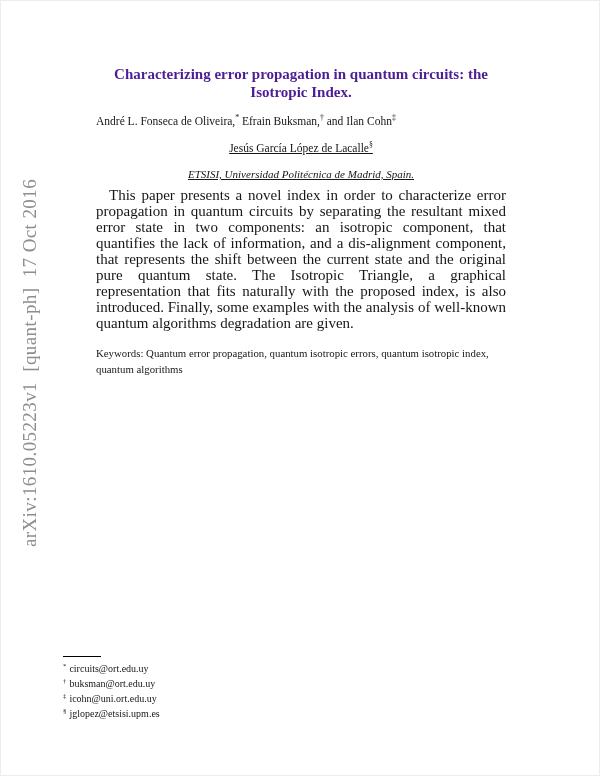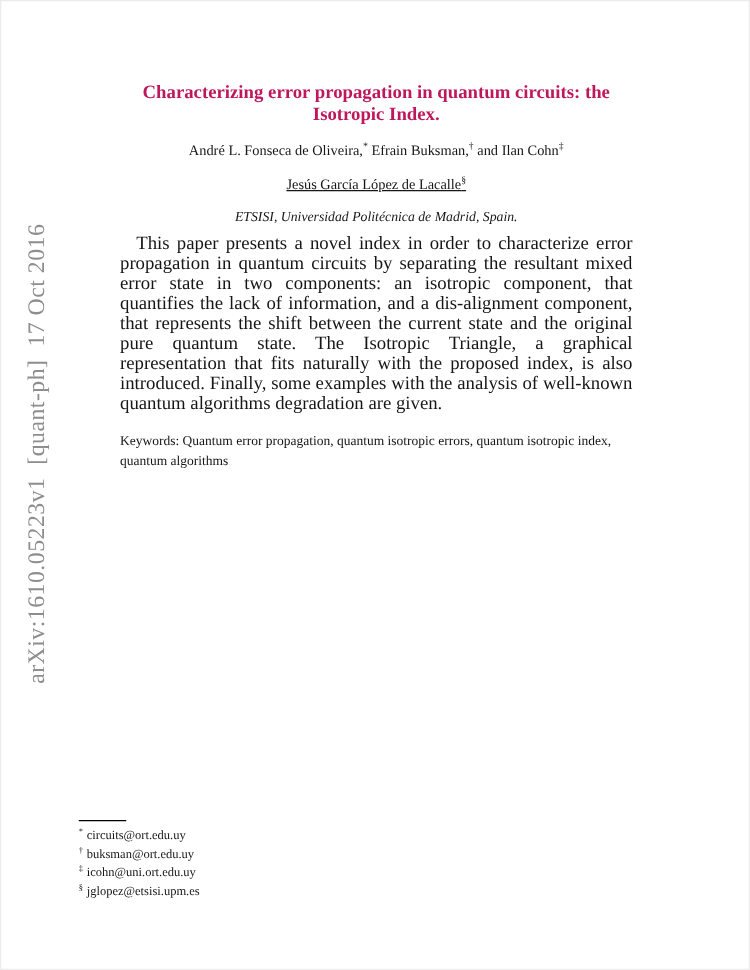--- a/index.html
+++ b/index.html
@@ -30,43 +30,42 @@
   .content {
     position: absolute;
     left: 95px; width: 410px; top: 0;
   }
   .title {
     margin: 64px -12px 0 -12px;
     font-size: 15px;
     font-weight: bold;
     line-height: 18px;
     text-align: center;
-    color: #be185d;
+    color: #4c1d95;
   }
   .authors {
     margin-top: 13px;
     font-size: 11.5px;
     line-height: 14px;
-    text-align: center;
   }
   .affiliation {
     font-style: italic;
     font-size: 11px;
     line-height: 13px;
     text-align: center;
   }
   .affil-1 { margin-top: 15px; }
   .author-line-2 {
     margin-top: 13px;
     font-size: 11.5px;
     line-height: 14px;
     text-align: center;
     text-decoration: underline;
   }
-  .affil-2 { margin-top: 13px; }
+  .affil-2 { margin-top: 13px; text-decoration: underline; }
   .abstract {
     margin-top: 6px;
     font-size: 15px;
     line-height: 16px;
     text-align: justify;
     text-indent: 13px;
     font-family: Liberation Serif, serif;
   }
   .keywords {
     margin-top: 4px;

